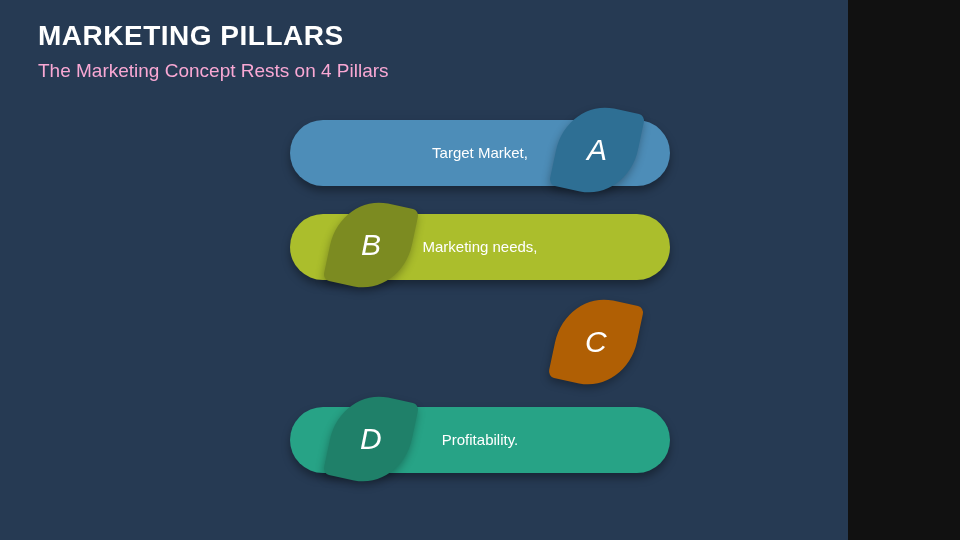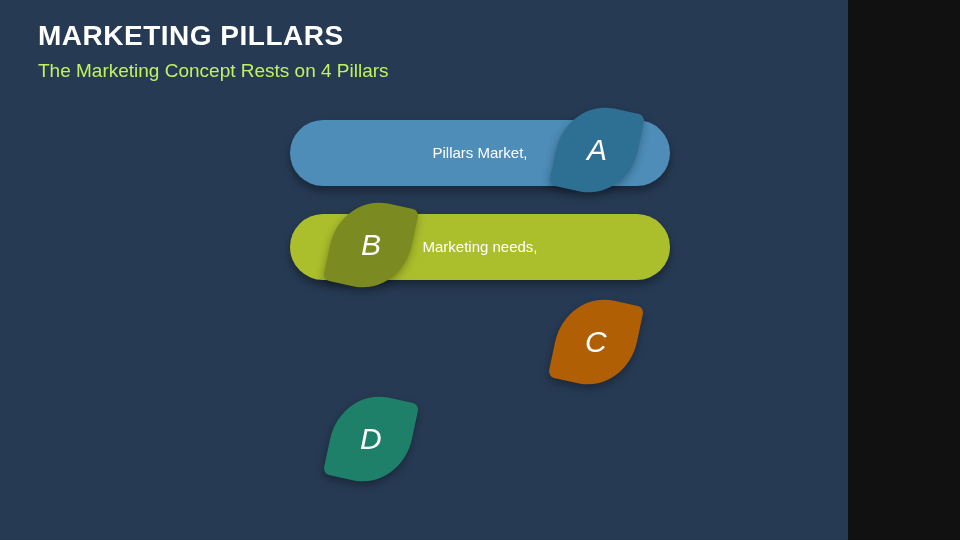--- a/index.html
+++ b/index.html
@@ -21,21 +21,21 @@
     font-weight: bold;
     letter-spacing: 0.5px;
     color: #FFFFFF;
   }
   .subtitle {
     position: absolute;
     left: 38px;
     top: 60px;
     font-size: 19px;
     font-weight: normal;
-    color: #bef264;
+    color: #f9a8d4;
   }
   .pill {
     position: absolute;
     left: 290px;
     width: 380px;
     height: 66px;
     border-radius: 33px;
     display: flex;
     align-items: center;
     justify-content: center;
@@ -77,34 +77,37 @@
 </style>
 </head>
 <body>
 
 <div class="slide" style="background: rgb(38, 58, 83);">
 
   <div class="title">MARKETING PILLARS</div>
   <div class="subtitle">The Marketing Concept Rests on 4 Pillars</div>
 
   <div class="pill pill-a" style="background: rgb(77, 141, 184);">
-    <span class="pill-label">Pillars Market,</span>
+    <span class="pill-label">Target Market,</span>
   </div>
   <div class="badge badge-a" style="background: rgb(46, 111, 148);">
     <span class="badge-letter">A</span>
   </div>
 
   <div class="pill pill-b" style="background: rgb(171, 190, 44);">
     <span class="pill-label">Marketing needs,</span>
   </div>
   <div class="badge badge-b" style="background: rgb(124, 139, 33);">
     <span class="badge-letter">B</span>
   </div>
 
   <div class="badge badge-c" style="background: rgb(176, 95, 4);">
     <span class="badge-letter">C</span>
   </div>
 
+  <div class="pill pill-d" style="background: rgb(39, 163, 134);">
+    <span class="pill-label">Profitability.</span>
+  </div>
   <div class="badge badge-d" style="background: rgb(31, 128, 105);">
     <span class="badge-letter">D</span>
   </div>
 
 </div>
 
 </body></html>

